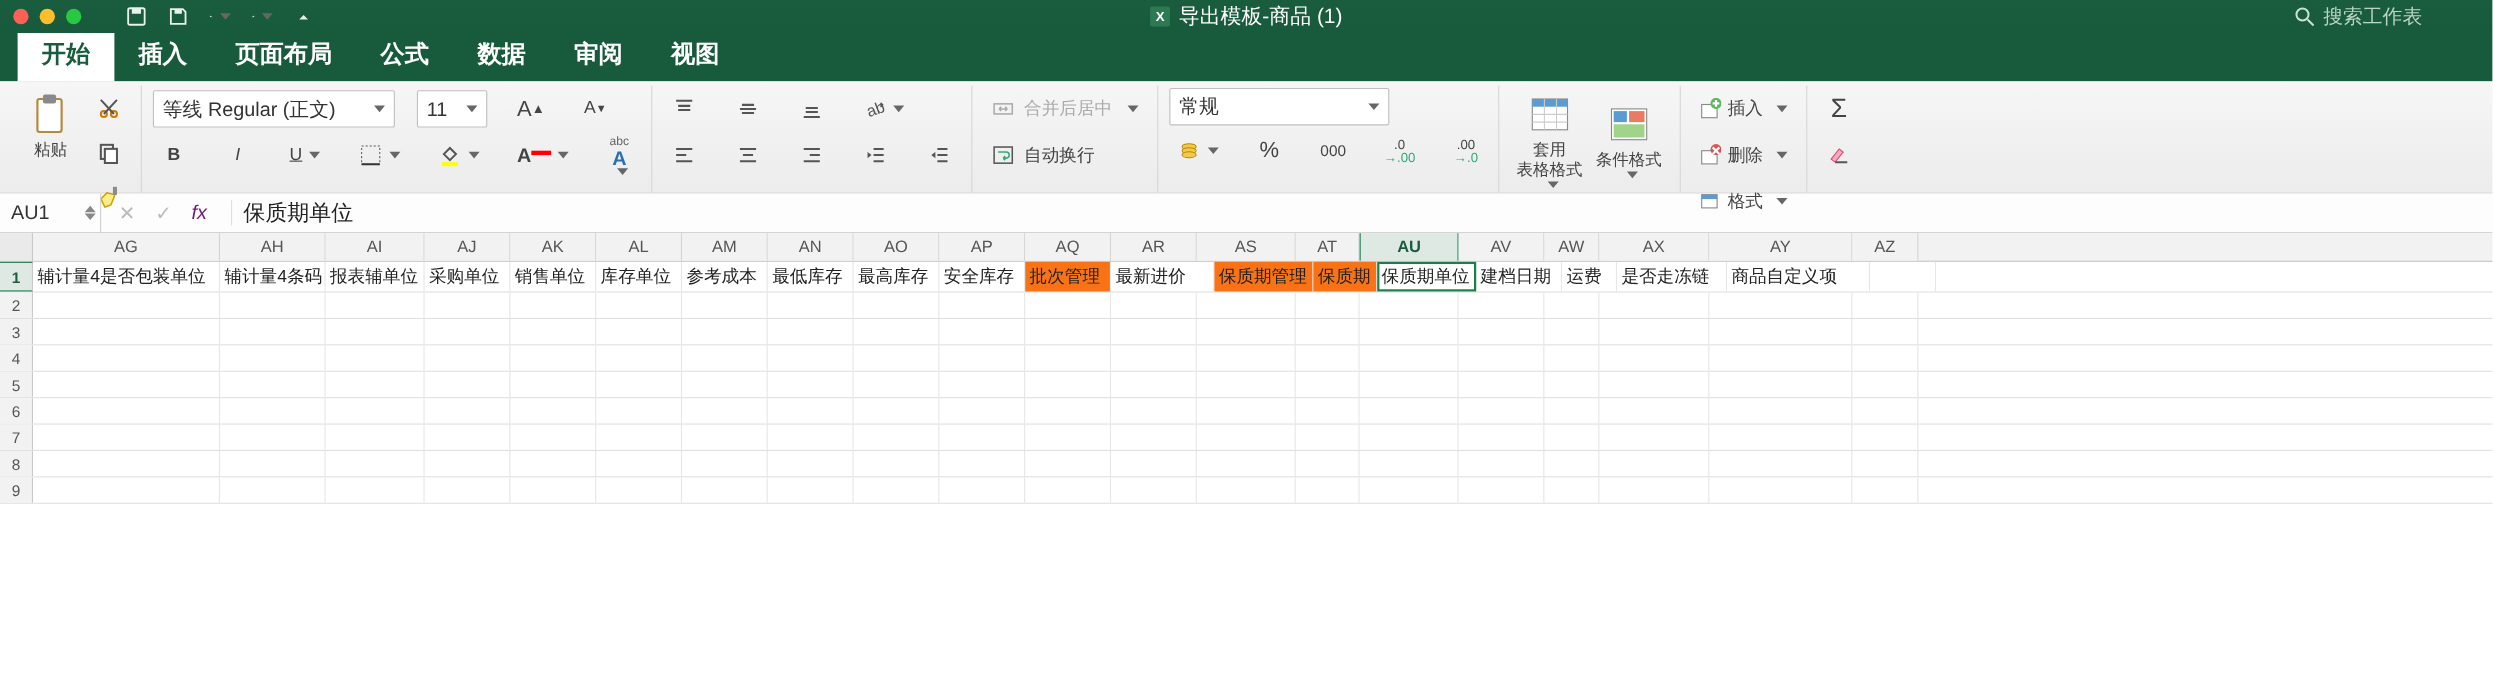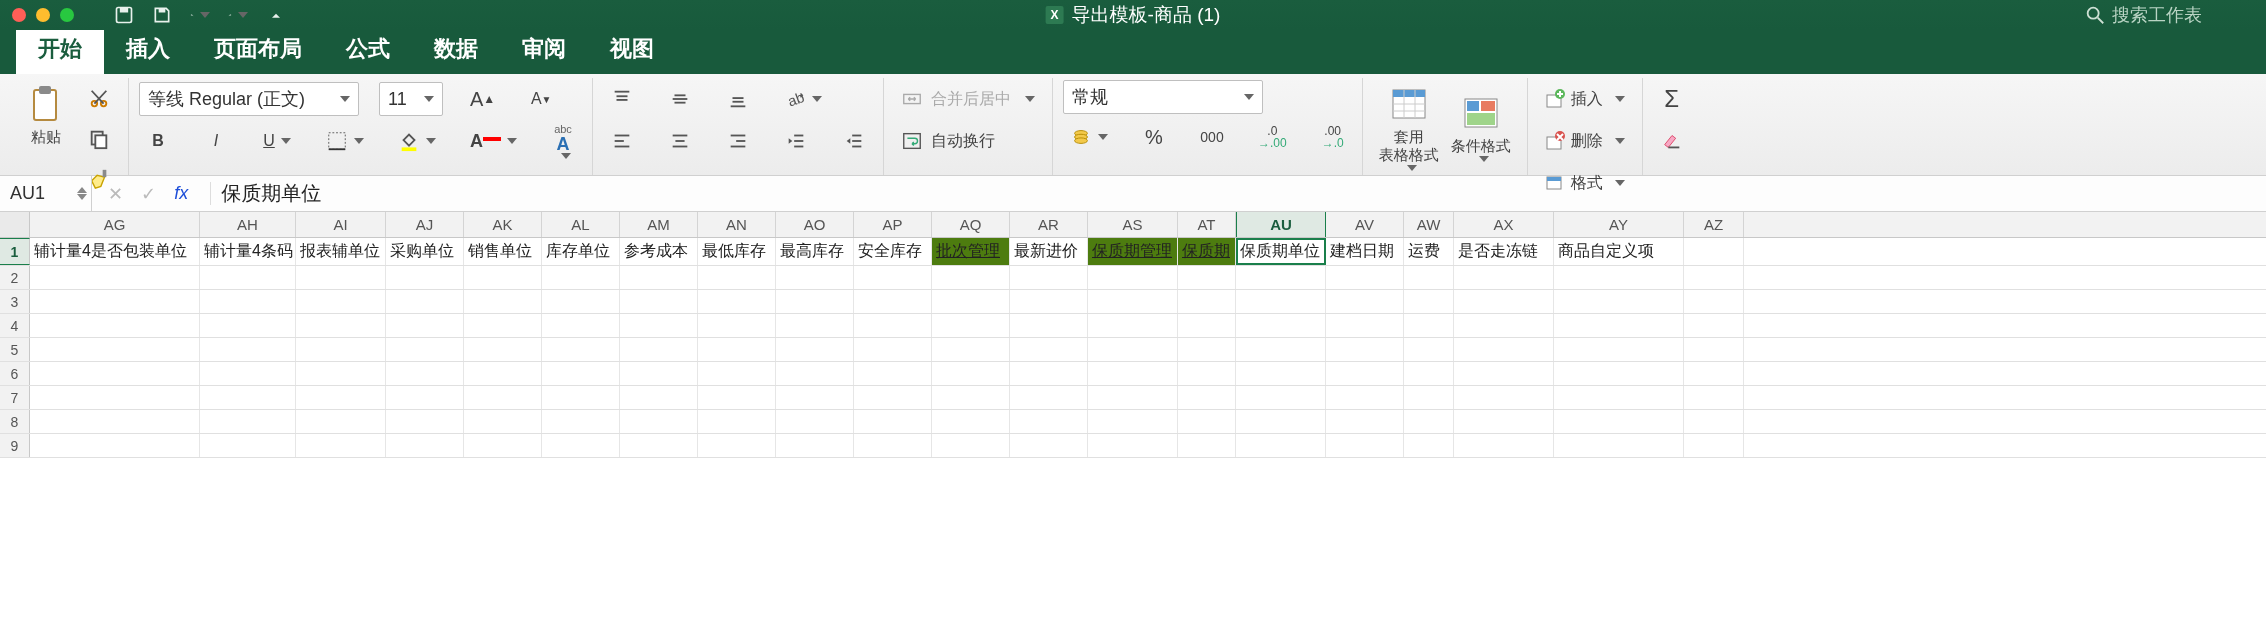--- a/index.html
+++ b/index.html
@@ -42,38 +42,38 @@
   .bigbtn .lab { font-size:15px; color:#444; text-align:center; line-height:1.15; }
 
   
   .fbar { height:36px; border-bottom:1px solid #d0d0d0; display:flex; align-items:center; background:#fdfdfd; }
   .namebox { width:92px; height:100%; border-right:1px solid #d0d0d0; display:flex; align-items:center; padding-left:10px; font-size:18px; color:#333; position:relative; }
   .namebox .spin { position:absolute; right:4px; display:flex; flex-direction:column; gap:1px; }
   .namebox .spin span { width:0; height:0; border-left:5px solid transparent; border-right:5px solid transparent; }
   .namebox .spin .u { border-bottom:6px solid #888; }
   .namebox .spin .d { border-top:6px solid #888; }
   .fxbtns { display:flex; align-items:center; gap:18px; padding:0 16px; color:#9a9a9a; font-size:18px; }
-  .fxlabel { font-style:italic; color:#1d4ed8; margin-right:6px; }
+  .fxlabel { font-style:italic; color:#701a75; margin-right:6px; }
   .fbar-sep { width:1px; height:64%; background:#ddd; }
   .fbar input { flex:1; border:none; height:100%; font-size:20px; padding-left:10px; color:#222; outline:none; background:transparent; }
 
   
   .gridwrap { position:relative; }
   .colhdrs { display:flex; height:26px; background:#f2f2f2; border-bottom:1px solid #c8c8c8; font-size:15px; color:#555; }
   .colhdrs .corner { width:30px; border-right:1px solid #c8c8c8; background:#eaeaea; }
   .colhdrs .ch { border-right:1px solid #d4d4d4; display:flex; align-items:center; justify-content:center; background:#f2f2f2; }
   .colhdrs .ch.sel { background:#dfe9e3; border-left:1px solid #1a7f4b; border-right:1px solid #1a7f4b; font-weight:bold; color:#1a5d3e; }
 
   .rows { }
   .grow { display:flex; height:24px; border-bottom:1px solid #e0e0e0; }
   .grow .rh { width:30px; background:#f2f2f2; border-right:1px solid #c8c8c8; display:flex; align-items:center; justify-content:center; font-size:14px; color:#555; }
   .grow .rh.sel { background:#dfe9e3; font-weight:bold; color:#1a5d3e; border-top:1px solid #1a7f4b; border-bottom:1px solid #1a7f4b; }
   .grow.r1 { height:28px; }
   .cell { border-right:1px solid #e6e6e6; display:flex; align-items:center; justify-content:flex-start; padding:0 4px; font-size:16px; color:#222; white-space:nowrap; overflow:hidden; }
-  .cell.hl { background:#4d7c0f;text-decoration:underline; }
+  .cell.hl { background:#f97316; }
   .cell.sel { outline:2px solid #1a7f4b; outline-offset:-2px; z-index:2; position:relative; background:#fff; }
 
   
   svg.i { width:22px; height:22px; }
 </style>
 </head>
 <body>
 
 <div class="titlebar">
   <div class="traffic">
@@ -452,21 +452,21 @@
         <div class="cell" style="width: 96px;">辅计量4条码</div>
         <div class="cell" style="width: 90px;">报表辅单位</div>
         <div class="cell" style="width: 78px;">采购单位</div>
         <div class="cell" style="width: 78px;">销售单位</div>
         <div class="cell" style="width: 78px;">库存单位</div>
         <div class="cell" style="width: 78px;">参考成本</div>
         <div class="cell" style="width: 78px;">最低库存</div>
         <div class="cell" style="width: 78px;">最高库存</div>
         <div class="cell" style="width: 78px;">安全库存</div>
         <div class="cell hl" style="width: 78px;">批次管理</div>
-        <div class="cell" style="width: 78px;">最新进价</div>
+        <div class="cell" style="width: 94px;">最新进价</div>
         <div class="cell hl" style="width: 90px;">保质期管理</div>
         <div class="cell hl" style="width: 58px;">保质期</div>
         <div class="cell sel" style="width: 90px;">保质期单位</div>
         <div class="cell" style="width: 78px;">建档日期</div>
         <div class="cell" style="width: 50px;">运费</div>
         <div class="cell" style="width: 100px;">是否走冻链</div>
         <div class="cell" style="width: 130px;">商品自定义项</div>
         <div class="cell" style="width: 60px;"></div>
       </div>
       <div class="grow">

